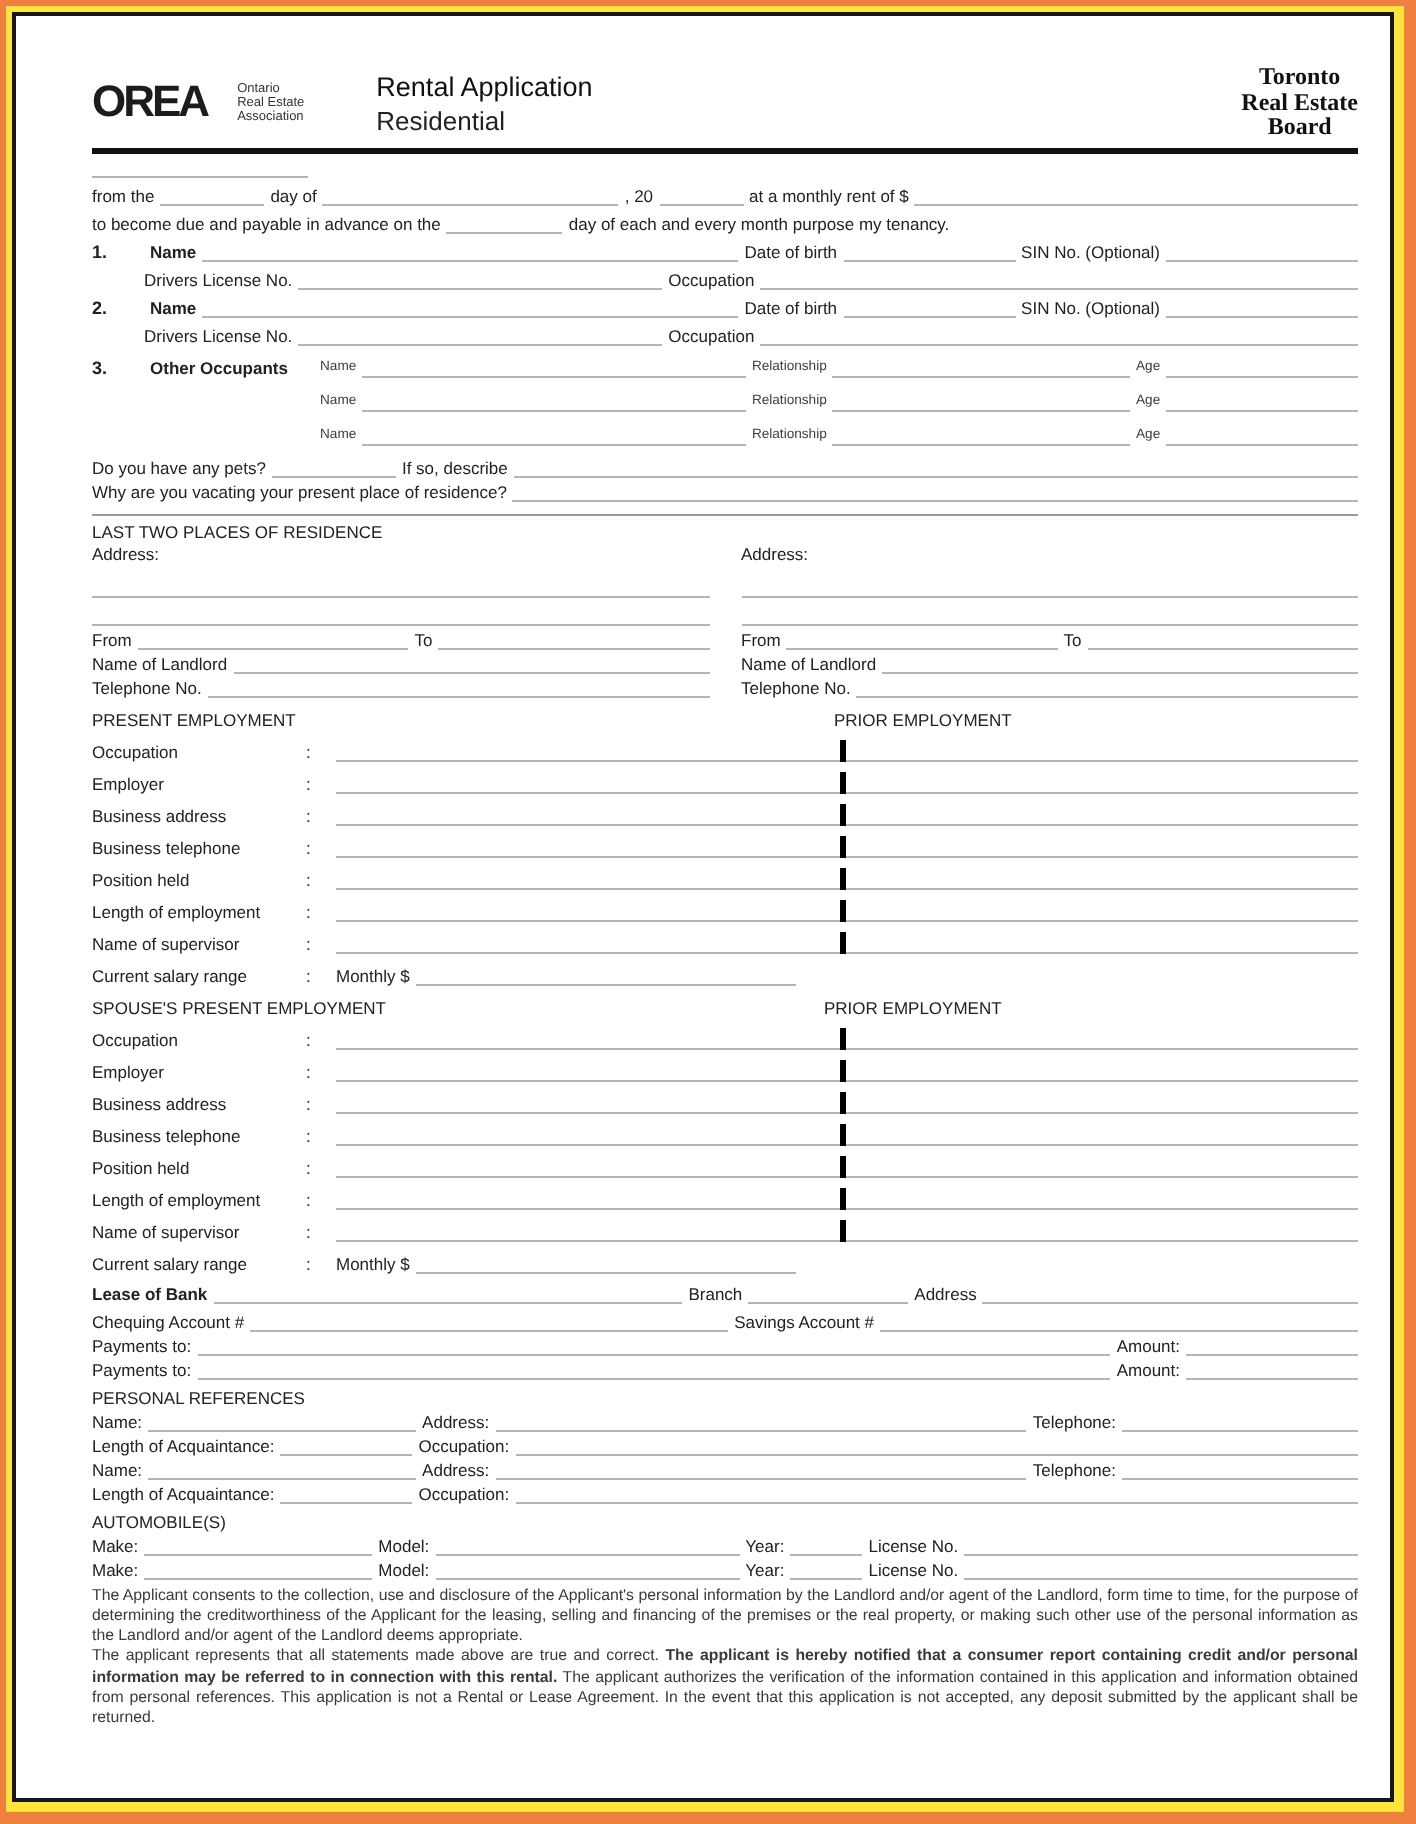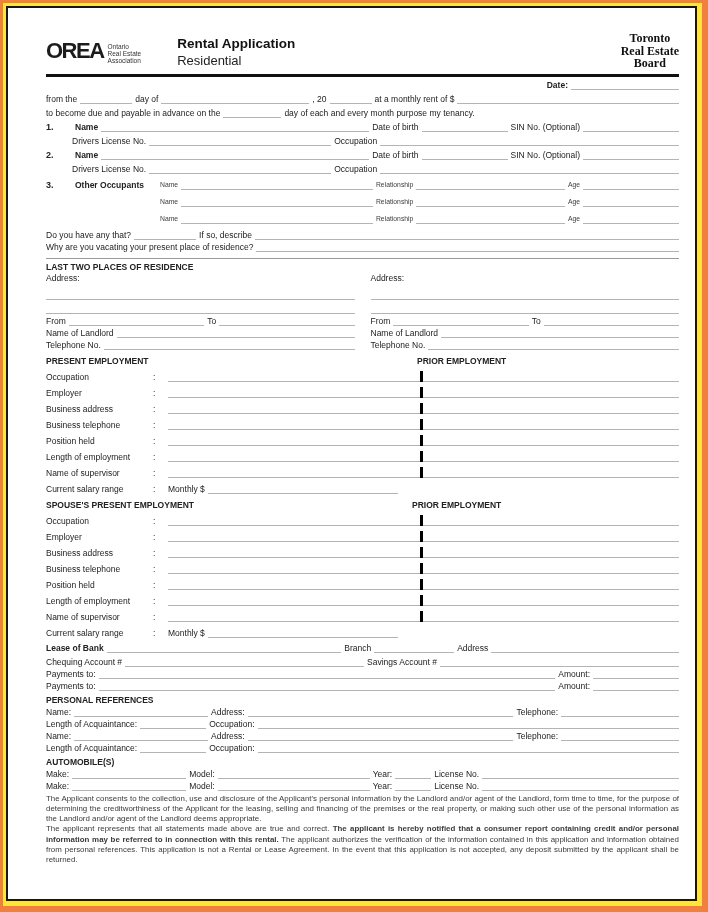--- a/index.html
+++ b/index.html
@@ -3,36 +3,36 @@
 <meta charset="utf-8">
 <style>
   html,body{margin:0;padding:0}
   .outer{width:708px;height:912px;background:#ef8040;box-sizing:border-box;padding:3px 6px 6px 3px}
   .yellowframe{width:100%;height:100%;background:#ffe43c;box-sizing:border-box;padding:3px 5px 5px 3px}
   .page{width:100%;height:100%;background:#fff;border:2px solid #161616;box-sizing:border-box;
         padding:26px 16px 0 38px;overflow:hidden;font-family:"Liberation Sans",sans-serif;color:#222}
 
   
   .hdr{display:flex;align-items:flex-start}
-  .orea{display:flex;align-items:flex-end;gap:4px;margin-top:4px}
+  .orea{display:flex;align-items:center;gap:15px;margin-top:4px}
   .orea-word{font-size:22px;font-weight:bold;letter-spacing:-1.5px;color:#1c1c1c}
   .orea-sub{font-size:6.5px;line-height:7px;color:#333}
   .titleblk{margin-left:36px;margin-top:2px}
-  .title{font-size:13.5px;font-weight:bold;color:#111}
+  .title{font-size:13.5px;font-weight:normal;color:#111}
   .subtitle{font-size:13px;color:#222;margin-top:2px}
   .board{margin-left:auto;text-align:center;font-family:"Liberation Serif",serif;font-weight:bold;
          font-size:12px;line-height:12.5px;color:#111;margin-top:-2px}
   .rule{border-top:3px solid #111;margin-top:4px}
 
   
   .row{display:flex;align-items:flex-end;gap:3px;font-size:8.5px;line-height:10px;margin-top:4px}
   .b{font-weight:bold}
   .bl{border-bottom:1px solid #b4b4b4;height:9px;box-sizing:border-box}
   .f{flex:1}
-  .sec{font-weight:bold;font-size:8.5px}
+  .sec{font-weight:normal;font-size:8.5px}
   .tiny{font-size:6.8px;color:#3d3d3d}
   .num{width:26px;font-weight:bold;font-size:9px}
   .ind{margin-left:26px}
   .divider{border-top:1px solid #9a9a9a;margin-top:6px}
 
   
   .cols{display:flex;gap:16px}
   .col{flex:1}
 
   
@@ -71,21 +71,20 @@
     </div>
     <div class="board">
       <span>Toronto</span><br>
       <span>Real Estate</span><br>
       <span>Board</span>
     </div>
   </div>
   <div class="rule"></div>
 
   <div class="row" style="margin-top:3px">
-    <span class="b f" style="text-align:right">Date:</span>
     <span class="bl" style="width:108px"></span>
   </div>
 
   <div class="row">
     <span>from the</span>
     <span class="bl" style="width:52px"></span>
     <span>day of</span>
     <span class="bl" style="width:148px"></span>
     <span>, 20</span>
     <span class="bl" style="width:42px"></span>
@@ -151,21 +150,21 @@
   <div class="row" style="margin-top:7px;margin-left:114px">
     <span class="tiny">Name</span>
     <span class="bl" style="flex:2"></span>
     <span class="tiny">Relationship</span>
     <span class="bl" style="flex:1.55"></span>
     <span class="tiny">Age</span>
     <span class="bl" style="flex:1"></span>
   </div>
 
   <div class="row" style="margin-top:6px">
-    <span>Do you have any that?</span>
+    <span>Do you have any pets?</span>
     <span class="bl" style="width:62px"></span>
     <span>If so, describe</span>
     <span class="bl f"></span>
   </div>
   <div class="row" style="margin-top:2px">
     <span>Why are you vacating your present place of residence?</span>
     <span class="bl f"></span>
   </div>
 
   <div class="divider"></div>

